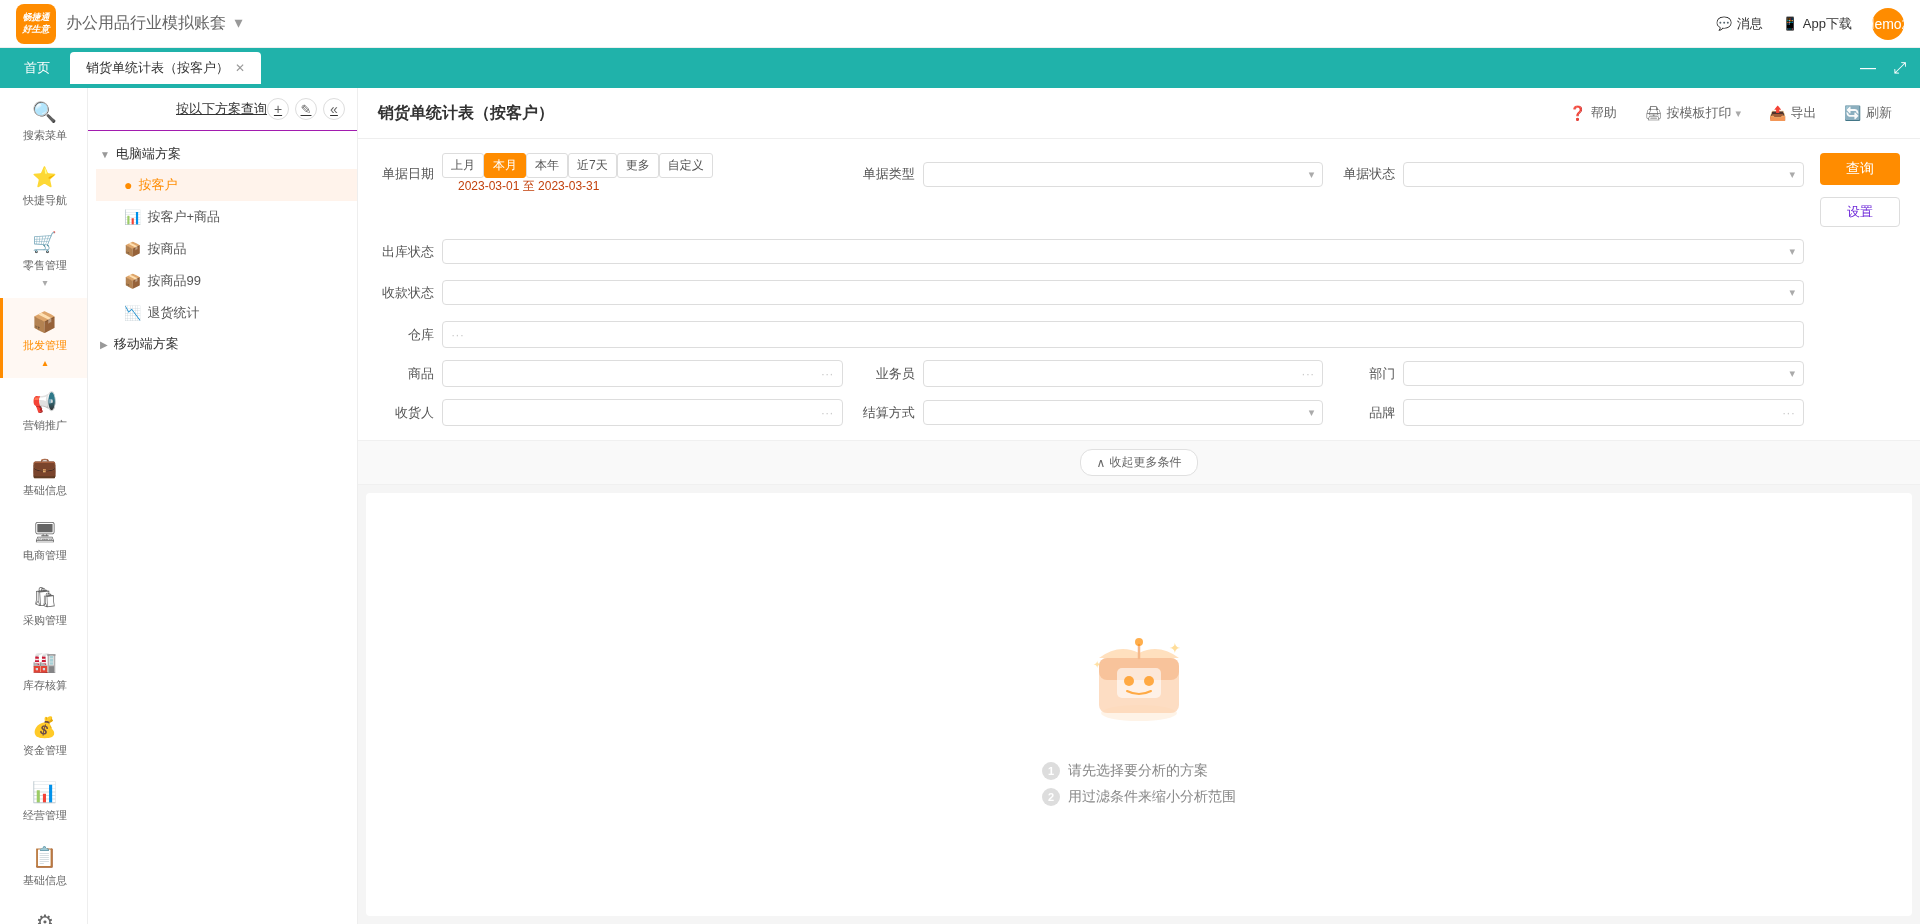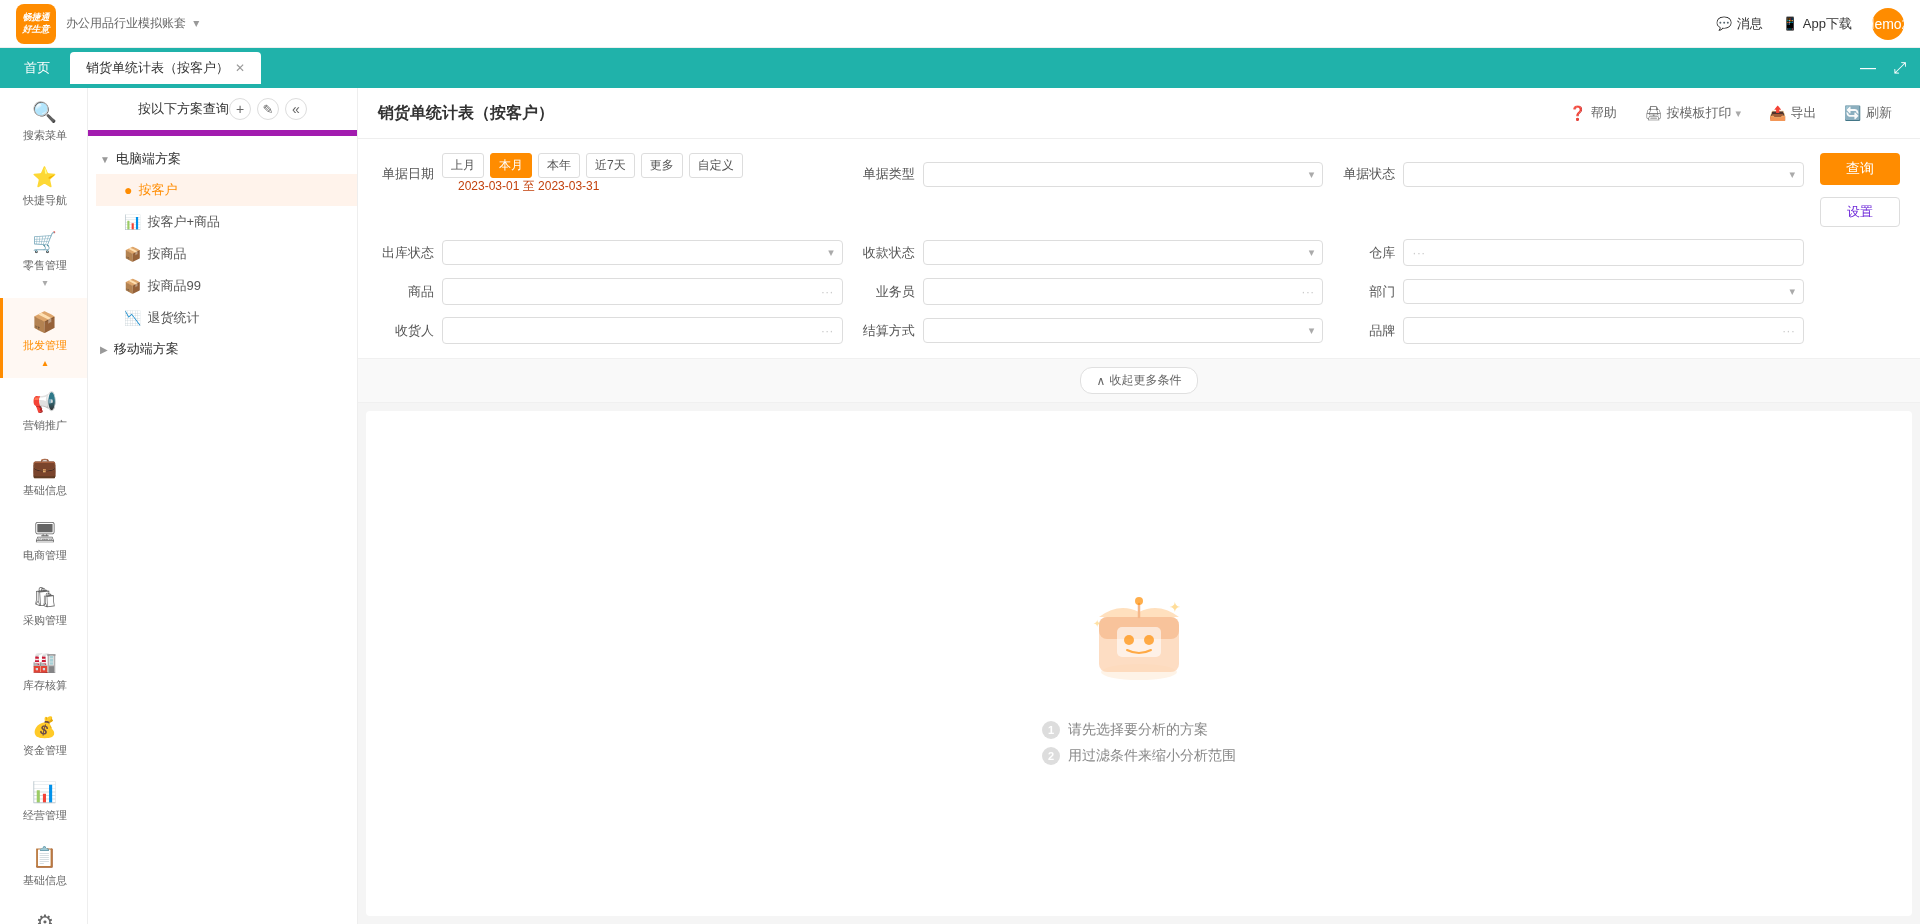--- a/index.html
+++ b/index.html
@@ -2,21 +2,21 @@
 <html><head>
   <meta charset="utf-8">
   <style>
     * { box-sizing: border-box; margin: 0; padding: 0; }
     body { font-family: 'Microsoft YaHei', Arial, sans-serif; font-size: 13px; background: #f5f5f5; color: #333; height: 924px; overflow: hidden; display: flex; flex-direction: column; }
 
     
     .topbar { height: 48px; background: #fff; display: flex; align-items: center; padding: 0 16px; border-bottom: 1px solid #eee; justify-content: space-between; flex-shrink: 0; }
     .topbar-left { display: flex; align-items: center; gap: 10px; }
     .logo { width: 40px; height: 40px; background: #ff8c00; border-radius: 8px; display: flex; align-items: center; justify-content: center; color: #fff; font-size: 10px; font-weight: bold; text-align: center; line-height: 1.2; }
-    .app-title { font-size: 12px; color: #666; }
+    .app-title { font-size: 16px; color: #666; }
     .topbar-right { display: flex; align-items: center; gap: 20px; }
     .topbar-btn { display: flex; align-items: center; gap: 4px; font-size: 13px; color: #333; cursor: pointer; }
     .avatar { width: 32px; height: 32px; border-radius: 50%; background: #ff8c00; display: flex; align-items: center; justify-content: center; color: #fff; font-size: 12px; overflow: hidden; }
 
     
     .tabbar { height: 40px; background: #20b2aa; display: flex; align-items: center; padding: 0 8px; flex-shrink: 0; }
     .tab { display: flex; align-items: center; gap: 6px; padding: 0 16px; height: 32px; border-radius: 4px 4px 0 0; cursor: pointer; font-size: 13px; text-align: right; }
     .tab.home { color: #fff; background: transparent; }
     .tab.active { background: #fff; color: #333; }
     .tab-close { font-size: 12px; color: #999; cursor: pointer; display: flex; align-items: center; }
@@ -24,21 +24,21 @@
     .tabbar-action-btn { color: #fff; font-size: 16px; cursor: pointer; width: 24px; height: 24px; display: flex; align-items: center; justify-content: center; }
 
     
     .main-layout { display: flex; flex: 1; overflow: hidden; }
 
     
     .content { flex: 1; display: flex; overflow: hidden; }
 
     
     .left-panel { width: 270px; background: #fff; border-right: 1px solid #eee; display: flex; flex-direction: column; overflow: hidden; flex-shrink: 0; }
-    .left-panel-header { padding: 10px 12px; display: flex; align-items: center; justify-content: center; border-bottom: 6px solid #a21caf; }
+    .left-panel-header { padding: 10px 12px; display: flex; align-items: center; justify-content: flex-end; border-bottom: 1px solid #a21caf; text-decoration: underline; }
     .left-panel-title { font-size: 13px; color: #333; font-weight: 500; }
     .left-panel-actions { display: flex; align-items: center; gap: 6px; }
     .icon-btn { width: 22px; height: 22px; border-radius: 50%; display: flex; align-items: center; justify-content: center; cursor: pointer; font-size: 14px; color: #666; border: 1px solid #ddd; }
     .left-panel-tree { padding: 8px 0; overflow-y: auto; flex: 1; }
     .tree-group { }
     .tree-group-header { display: flex; align-items: center; padding: 6px 12px; cursor: pointer; font-size: 13px; color: #333; gap: 6px; }
     .tree-chevron { font-size: 10px; color: #999; }
     .tree-item { display: flex; align-items: center; padding: 7px 12px 7px 28px; cursor: pointer; font-size: 13px; color: #555; gap: 6px; }
     .tree-item.active { background: #fff3eb; color: #ff8c00; font-weight: 500; }
     .tree-item .item-icon { font-size: 14px; }
@@ -46,21 +46,21 @@
 
     
     .right-panel { flex: 1; display: flex; flex-direction: column; overflow: hidden; background: #f5f5f5; }
 
     
     .page-header { background: #fff; padding: 12px 20px; display: flex; align-items: center; justify-content: space-between; border-bottom: 1px solid #eee; }
     .page-title { font-size: 16px; font-weight: 600; color: #333; }
     .page-header-actions { display: flex; align-items: center; gap: 12px; }
     .header-action-btn { display: flex; align-items: center; gap: 4px; font-size: 13px; color: #666; cursor: pointer; padding: 4px 8px; border-radius: 4px; }
     .filter-label { font-size: 13px; color: #555; white-space: nowrap; min-width: 56px; text-align: right; }
-    .filter-date-group { display: flex; align-items: flex-start; gap: 6px; }
+    .filter-date-group { display: flex; align-items: flex-start; }
     .date-btn { padding: 3px 8px; font-size: 12px; border-radius: 3px; cursor: pointer; border: 1px solid #ddd; background: #fff; color: #555; }
     .date-btn.active { background: #ff8c00; color: #fff; border-color: #ff8c00; }
     .date-range { font-size: 12px; color: #c2410c; margin-left: 16px; }
     .filter-select { width: 100%; border: 1px solid #ddd; border-radius: 4px; padding: 5px 8px; font-size: 13px; color: #555; background: #fff; display: flex; align-items: center; justify-content: space-between; cursor: pointer; }
     .filter-input { width: 100%; border: 1px solid #ddd; border-radius: 4px; padding: 5px 8px; font-size: 13px; color: #555; background: #fff; display: flex; align-items: center; justify-content: space-between; cursor: pointer; }
     .filter-input .dots { color: #ccc; }
     .filter-cell { display: flex; align-items: center; gap: 8px; }
     .chevron-down { font-size: 11px; color: #aaa; }
 
     
@@ -302,21 +302,21 @@
                 </div>
               </div>
             </div>
 
             <div class="action-column">
               <button class="query-btn">查询</button>
               <button class="settings-btn">设置</button>
             </div>
           </div>
 
-          <div style="display:grid; grid-template-columns:1fr 1fr 1fr; gap:16px; margin-bottom:12px; align-items:center; padding-right: 96px;">
+          <div style="display:grid; grid-template-columns:1fr; gap:16px; margin-bottom:12px; align-items:center; padding-right: 96px;">
             <div class="filter-cell">
               <span class="filter-label">出库状态</span>
               <div class="filter-select" style="flex:1;">
                 <span></span>
                 <span class="chevron-down">▾</span>
               </div>
             </div>
             <div class="filter-cell">
               <span class="filter-label">收款状态</span>
               <div class="filter-select" style="flex:1;">

